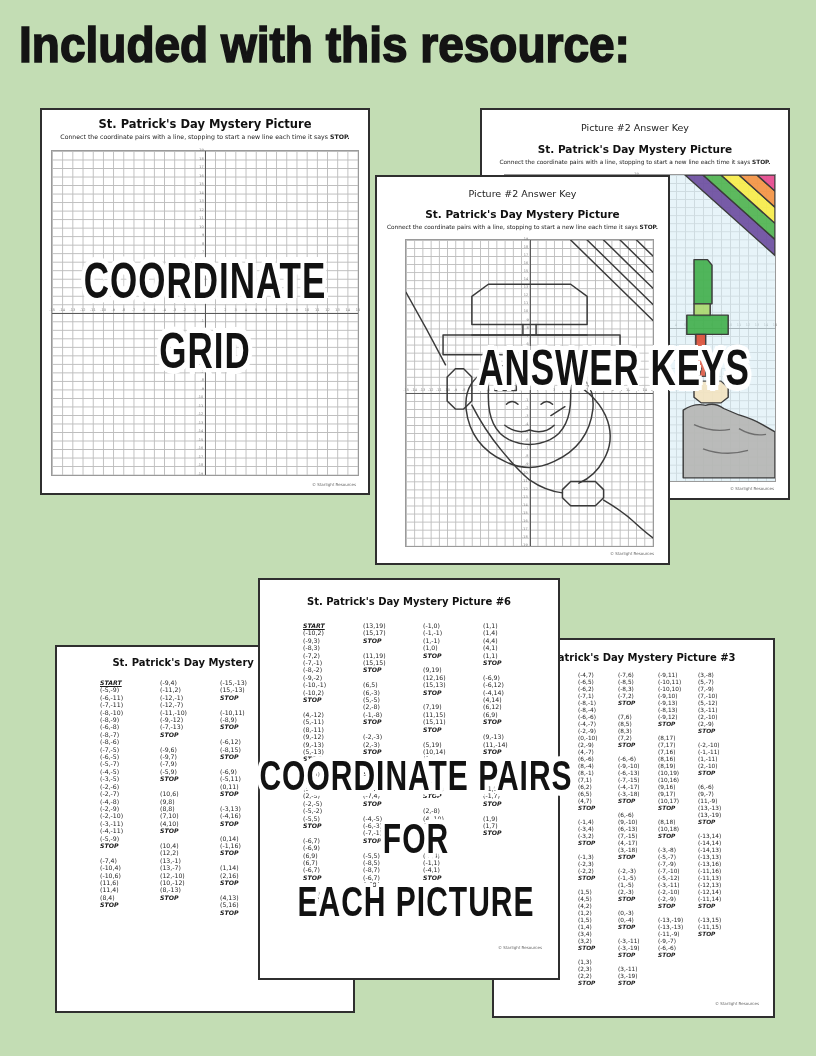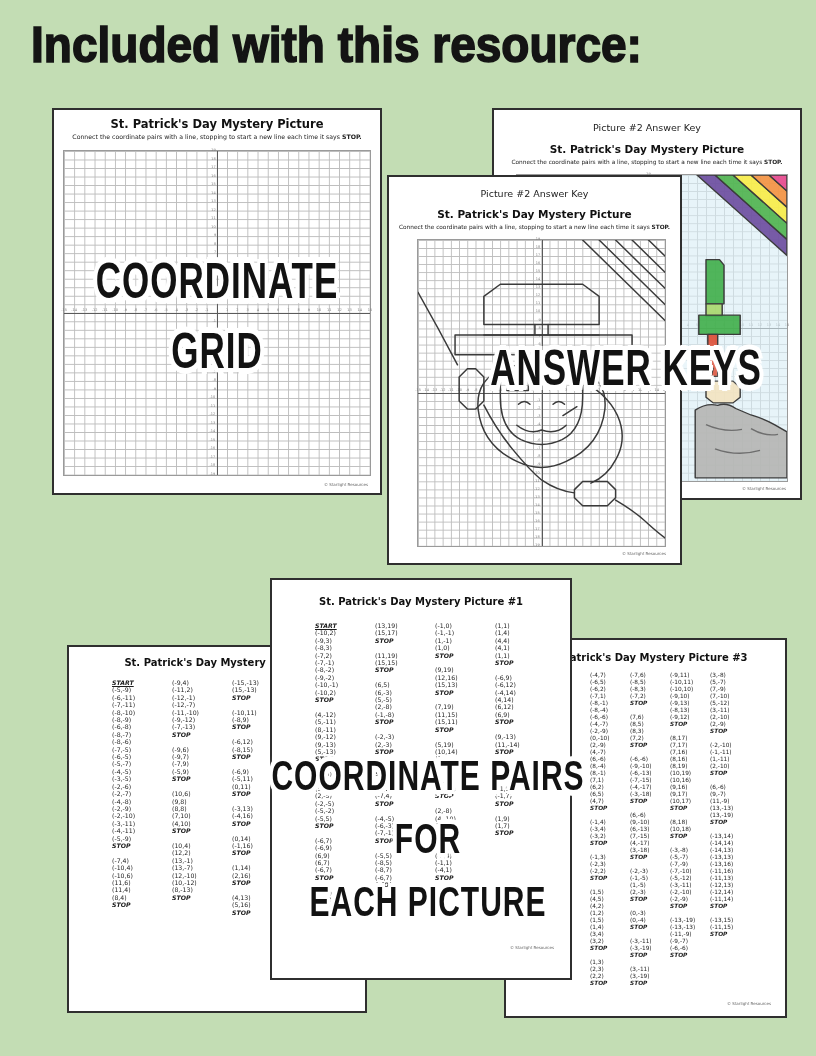--- a/index.html
+++ b/index.html
@@ -1,18 +1,18 @@
 <!DOCTYPE html>
 <html><head>
 <meta charset="utf-8">
 <style>
   html,body{margin:0;padding:0;}
   body{width:816px;height:1056px;background:#c3ddb4;overflow:hidden;
        font-family:"DejaVu Sans",sans-serif;}
-  .scene{position:relative;width:649px;height:1056px;margin-left:12px;}
+  .scene{position:relative;width:649px;height:1056px;}
 
   
   .main-title{position:absolute;top:16px;left:0;right:0;text-align:center;
     font-family:"Liberation Sans",sans-serif;font-weight:bold;font-size:46px;
     color:#141414;letter-spacing:0px;transform:scaleY(1.08);transform-origin:top center;
     -webkit-text-stroke:1.5px #141414;}
   .overlay{position:absolute;z-index:6;font-family:"Liberation Sans",sans-serif;
     font-weight:bold;color:#121212;text-align:center;transform-origin:top center;
     letter-spacing:1px;
     text-shadow:-3px -3px 0 #fff,3px -3px 0 #fff,-3px 3px 0 #fff,3px 3px 0 #fff,
@@ -641,21 +641,21 @@
           <div class="pair-line">&nbsp;</div>
           <div class="pair-line">(-13,15)</div>
           <div class="pair-line">(-11,15)</div>
           <div class="pair-line stop">STOP</div>
         </div>
     </div>
     <div class="copyright" style="right:14px;bottom:10px;">© Starlight Resources</div>
   </div>
 
   <div class="page page-pairs2" style="left:258px;top:578px;width:302px;height:402px;z-index:3;">
-    <div class="pairs-title" style="top:16px;">St. Patrick's Day Mystery Picture #1</div>
+    <div class="pairs-title" style="top:16px;">St. Patrick's Day Mystery Picture #6</div>
     <div class="cols" style="left:43px;top:42px;">
       <div class="col">
           <div class="pair-line start">START</div>
           <div class="pair-line">(-10,2)</div>
           <div class="pair-line">(-9,3)</div>
           <div class="pair-line">(-8,3)</div>
           <div class="pair-line">(-7,2)</div>
           <div class="pair-line">(-7,-1)</div>
           <div class="pair-line">(-8,-2)</div>
           <div class="pair-line">(-9,-2)</div>

